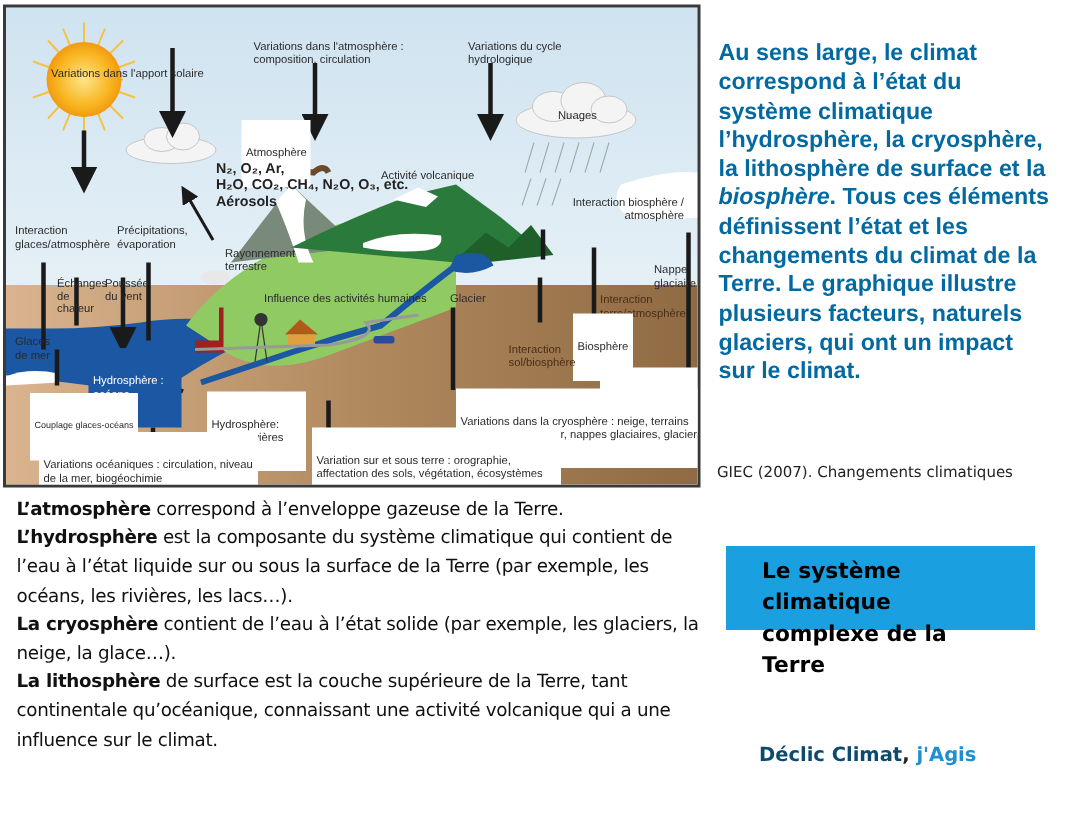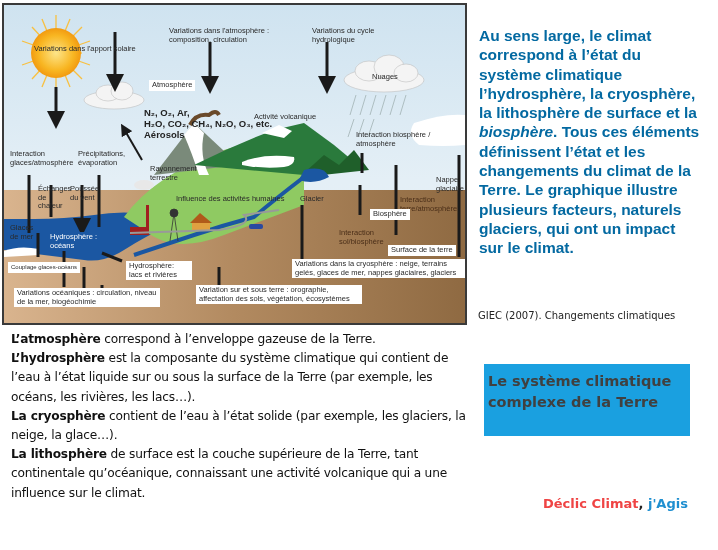--- a/index.html
+++ b/index.html
@@ -1,33 +1,33 @@
 <!DOCTYPE html>
 <html><head>
 <meta charset="utf-8">
 <style>
   html, body { margin:0; padding:0; background:#ffffff; }
   body { width:718px; height:550px; position:relative; overflow:hidden; font-family:"Liberation Sans", sans-serif; }
   .diagram { position:absolute; left:2px; top:3px; width:461px; height:318px; border:2px solid #3a3a3a; overflow:hidden;
     background: linear-gradient(#cfe3f0 0%, #e4eff6 55%, #e8f0f4 100%); }
   .diagram svg { position:absolute; left:0; top:0; }
   .lbl { position:absolute; font-family:"Liberation Sans", sans-serif; font-size:7.5px; line-height:8.5px; color:#2a2a2a; white-space:nowrap; }
-  .box { background:#ffffff; padding:1px 3px; }
+  .box { background:#ffffff; padding:18px 3px;margin-left:12px; }
   .dark { color:#4a2e18; }
   .chem { font-size:9.5px; line-height:11px; font-weight:bold; color:#222; }
   .right-text { position:absolute; left:479px; top:26px; width:236px; font-family:"Liberation Sans", sans-serif; font-weight:bold; font-size:15.5px; line-height:19.3px; color:#0369a1; }
   .right-text i { font-style:italic; }
   .cite { position:absolute; left:478px; top:310px; font-family:"DejaVu Sans", sans-serif; font-size:10px; color:#222; }
   .body-text { position:absolute; left:11px; top:330px; width:460px; font-family:"DejaVu Sans", sans-serif; font-size:12.2px; line-height:19.2px; color:#111; letter-spacing:-0.2px; }
   .body-text b { font-weight:bold; }
   .body-text i { font-style:italic; }
   .omm { font-size:9.5px; margin-left:60px; }
-  .title-box { position:absolute; left:484px; top:364px; width:206px; height:72px; background:#1aa0e0; color:#404040; font-family:"DejaVu Sans", sans-serif; font-weight:bold; font-size:14.5px; line-height:21px; padding:7px 4px; box-sizing:border-box; }
+  .title-box { position:absolute; left:484px; top:364px; width:206px; height:56px; background:#1aa0e0; color:#000000; font-family:"DejaVu Sans", sans-serif; font-weight:bold; font-size:14.5px; line-height:21px; padding:7px 24px; box-sizing:border-box; }
   .brand { position:absolute; left:506px; top:496px; font-family:"DejaVu Sans", sans-serif; font-weight:bold; font-size:13px; }
-  .brand .g { color:#ef4444;margin-left:37px; }
+  .brand .g { color:#0c4a6e; }
   .brand .sep { color:#222; }
   .brand .b { color:#1f8fd0; }
   .date { position:absolute; left:649px; top:520px; font-family:"DejaVu Sans", sans-serif; font-size:9.5px; color:#222;margin-top:40px; }
 </style>
 </head>
 <body>
 
 <div class="diagram">
   <svg width="461" height="318" viewBox="0 0 461 318">
     <defs>
@@ -162,21 +162,21 @@
 
   <div class="lbl" style="left:30px;top:40px;text-align:center;">Variations dans l'apport solaire</div>
   <div class="lbl" style="left:165px;top:22px;white-space:normal;width:110px;">Variations dans l'atmosphère : composition, circulation</div>
   <div class="lbl" style="left:308px;top:22px;white-space:normal;width:70px;">Variations du cycle hydrologique</div>
   <div class="lbl box" style="left:145px;top:75px;">Atmosphère</div>
   <div class="lbl" style="left:368px;top:68px;">Nuages</div>
   <div class="lbl chem" style="left:140px;top:102px;">N₂, O₂, Ar,</div>
   <div class="lbl chem" style="left:140px;top:113px;">H₂O, CO₂, CH₄, N₂O, O₃, etc.</div>
   <div class="lbl chem" style="left:140px;top:124px;">Aérosols</div>
   <div class="lbl" style="left:250px;top:108px;">Activité volcanique</div>
-  <div class="lbl" style="left:352px;top:126px;white-space:normal;width:100px;">Interaction biosphère / atmosphère</div>
+  <div class="lbl" style="left:352px;top:126px;white-space:normal;width:100px;text-align:right;">Interaction biosphère / atmosphère</div>
   <div class="lbl" style="left:6px;top:145px;white-space:normal;width:66px;">Interaction glaces/atmosphère</div>
   <div class="lbl" style="left:74px;top:145px;white-space:normal;width:52px;">Précipitations, évaporation</div>
   <div class="lbl" style="left:146px;top:160px;white-space:normal;width:50px;">Rayonnement terrestre</div>
   <div class="lbl" style="left:34px;top:180px;white-space:normal;width:34px;">Échanges de chaleur</div>
   <div class="lbl" style="left:66px;top:180px;white-space:normal;width:30px;">Poussée du vent</div>
   <div class="lbl" style="left:172px;top:190px;">Influence des activités humaines</div>
   <div class="lbl" style="left:296px;top:190px;">Glacier</div>
   <div class="lbl" style="left:432px;top:171px;white-space:normal;width:30px;">Nappe glaciaire</div>
   <div class="lbl dark" style="left:396px;top:191px;white-space:normal;width:60px;">Interaction terre/atmosphère</div>
   <div class="lbl box" style="left:366px;top:204px;">Biosphère</div>

